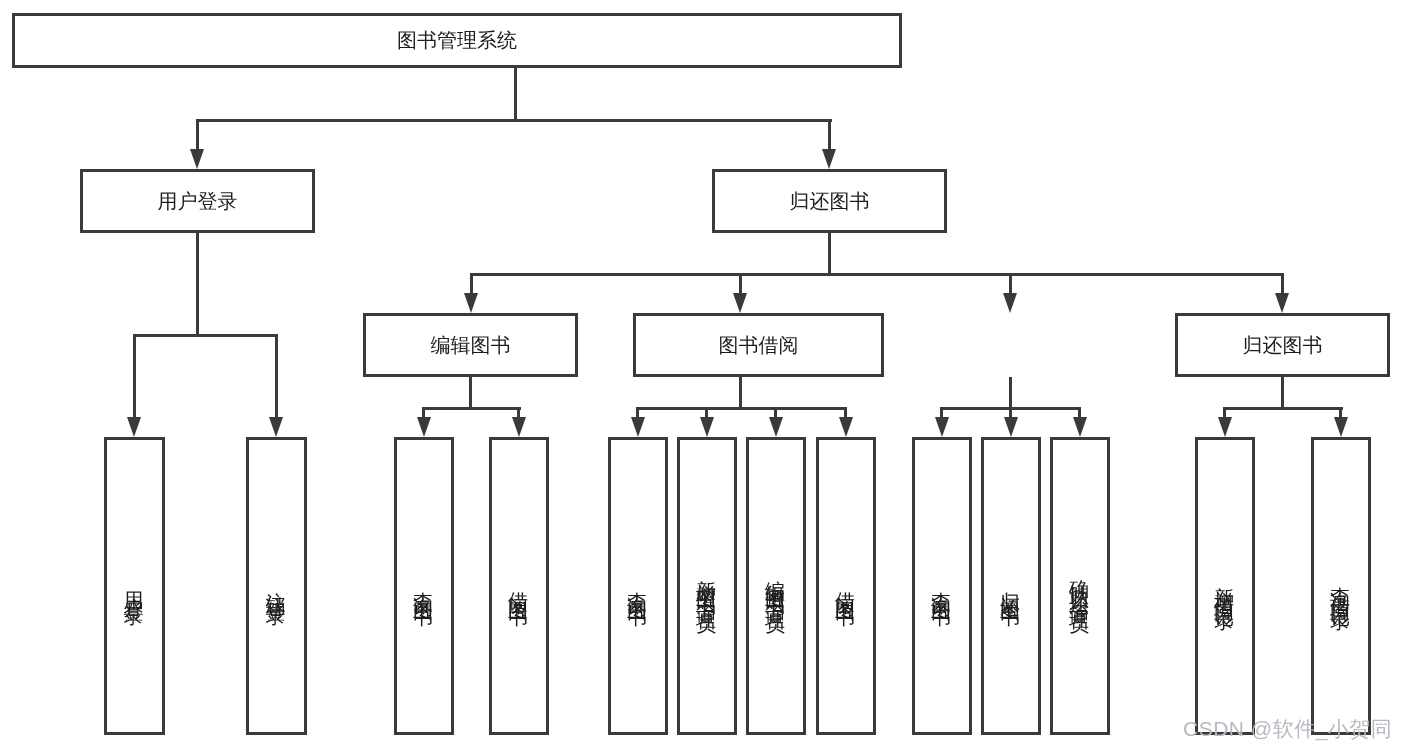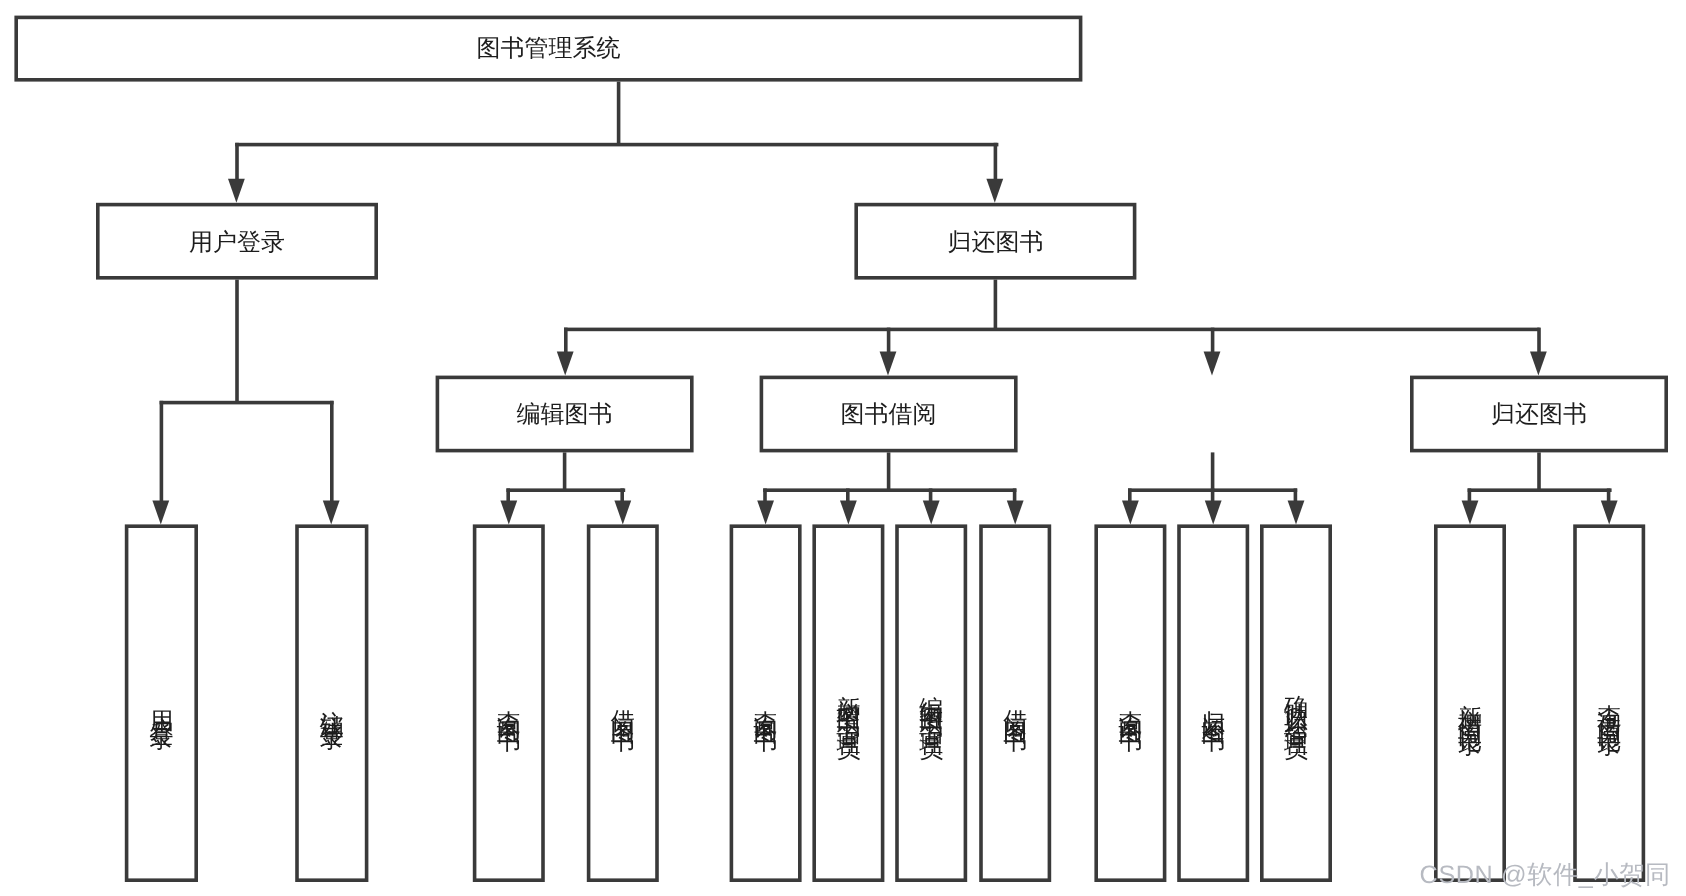--- a/index.html
+++ b/index.html
@@ -41,21 +41,21 @@
   </div>
 
   <div class="box" style="left:712px;top:169px;width:235px;height:64px;">
     <span>归还图书</span>
   </div>
 
   <div class="box" style="left:363px;top:313px;width:215px;height:64px;">
     <span>编辑图书</span>
   </div>
 
-  <div class="box" style="left:633px;top:313px;width:215px;height:64px;">
+  <div class="box" style="left:633px;top:313px;width:251px;height:64px;">
     <span>图书借阅</span>
   </div>
 
 
   <div class="box" style="left:1175px;top:313px;width:215px;height:64px;">
     <span>归还图书</span>
   </div>
 
   <div class="box leaf" style="left:104px;top:437px;width:61px;height:298px;">
     <span>用户登录</span>

